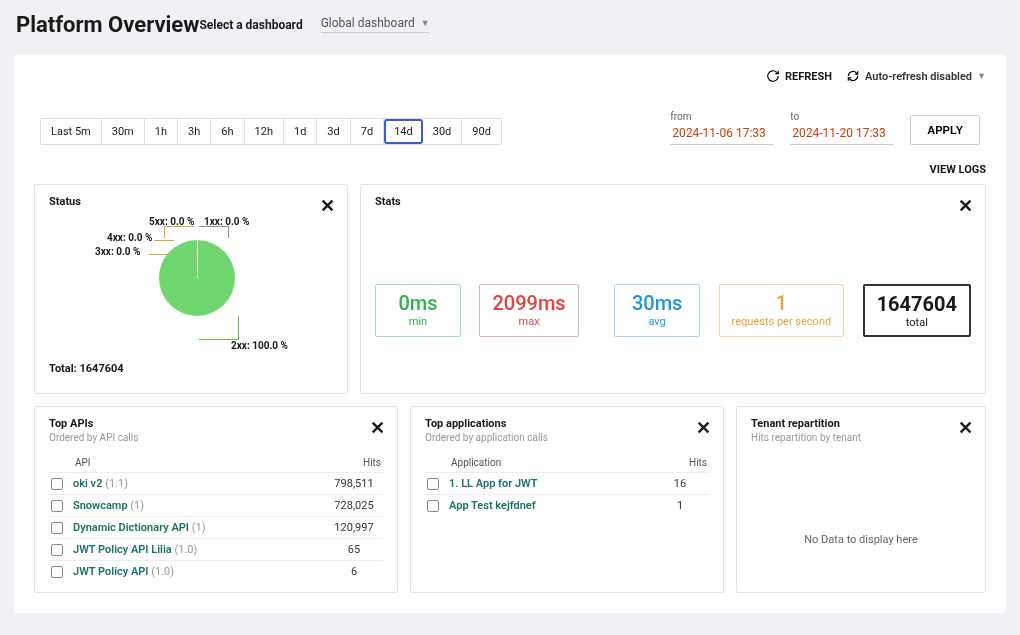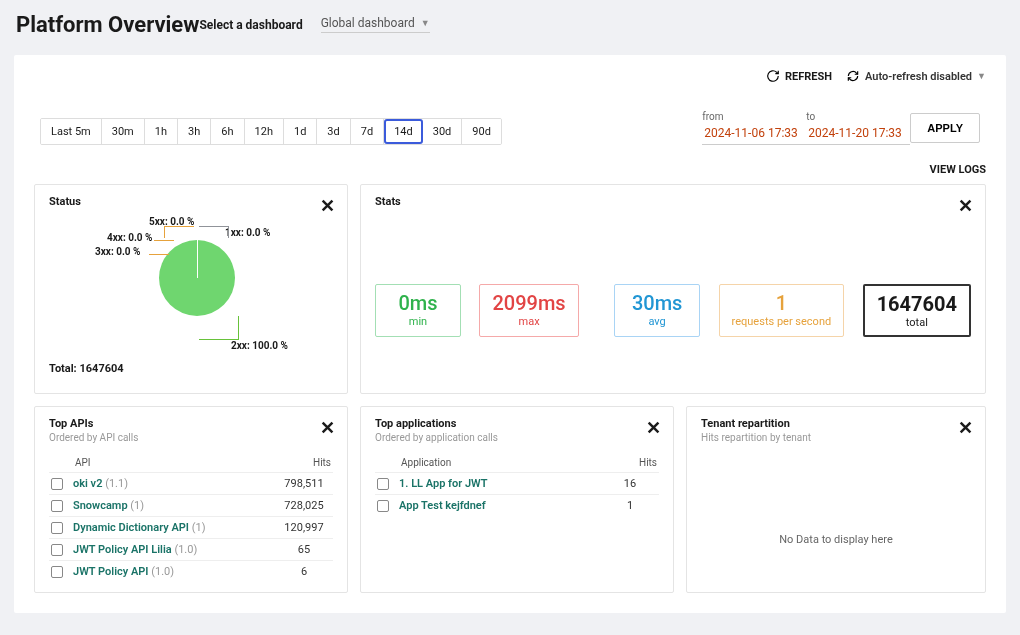--- a/index.html
+++ b/index.html
@@ -12,37 +12,37 @@
 .main-card { background: #fff; margin: 6px 14px 0 14px; border-radius: 2px; padding: 14px 20px 20px 20px; }
 .toolbar { display: flex; justify-content: flex-end; gap: 14px; align-items: center; font-size: 11px; font-weight: 700; }
 .toolbar-item { display: flex; align-items: center; gap: 5px; cursor: pointer; }
 .auto-refresh { font-weight: 600; color: #333; }
 .tri { font-size: 9px; color: #888; }
 .range-row { display: flex; align-items: flex-end; justify-content: space-between; margin-top: 28px; padding: 0 6px; }
 .quick-ranges { display: flex; border: 1px solid #ddd; border-radius: 2px; overflow: hidden; }
 .qr-btn { padding: 6px 10px; font-size: 11px; border-right: 1px solid #ddd; background: #fff; cursor: pointer; }
 .qr-btn:last-child { border-right: none; }
 .qr-btn.active { border: 2px solid #3b5bdb; padding: 4px 8px; border-radius: 3px; }
-.date-inputs { display: flex; align-items: center; }
+.date-inputs { display: flex; align-items: flex-end; gap: 16px; }
 .di { display: flex; flex-direction: column; font-size: 10px; color: #666; }
 .di-val { font-size: 12px; color: #c2410c; border-bottom: 1px solid #ccc; padding: 4px 2px; min-width: 104px; }
 .apply-btn { border: 1px solid #ccc; background: #fff; padding: 8px 16px; font-size: 11px; font-weight: 700; cursor: pointer; border-radius: 2px; }
 .viewlogs-row { text-align: right; margin-top: 18px; font-size: 11px; font-weight: 700; }
 .panels-a { display: flex; gap: 12px; margin-top: 8px; }
 .panel { border: 1px solid #e4e4e4; border-radius: 2px; padding: 10px 14px; position: relative; background: #fff; }
 .close-x { position: absolute; top: 10px; right: 12px; font-size: 18px; font-weight: 700; cursor: pointer; }
 .panel-title { font-size: 11px; font-weight: 700; }
 .panel-sub { font-size: 10px; color: #999; margin-top: 2px; }
 .status-panel { width: 314px; height: 210px; }
 .pie-area { position: relative; height: 150px; }
 .pie { width: 76px; height: 76px; border-radius: 50%; background: #6fd66f; position: absolute; left: 110px; top: 32px; }
 .pie::after { content: ''; position: absolute; left: 50%; top: 0; width: 1px; height: 38px; background: #fff; }
 .lbl { position: absolute; font-size: 10px; font-weight: 700; white-space: nowrap; }
 .l1 { left: 100px; top: 8px; }
-.l2 { left: 176px; top: 8px; margin-top: 11px; }
+.l2 { left: 155px; top: 8px; }
 .l3 { left: 58px; top: 24px; }
 .l4 { left: 46px; top: 38px; }
 .l5 { left: 182px; top: 132px; }
 .ln { position: absolute; }
 .ln1 { left: 115px; top: 18px; width: 30px; height: 12px; border-top: 1px solid #e6a23c; border-left: 1px solid #e6a23c; }
 .ln2 { left: 150px; top: 18px; width: 30px; height: 12px; border-top: 1px solid #909399; border-right: 1px solid #909399; }
 .ln3 { left: 105px; top: 32px; width: 20px; height: 6px; border-top: 1px solid #e6a23c; }
 .ln4 { left: 100px; top: 46px; width: 20px; height: 6px; border-top: 1px solid #e6a23c; }
 .ln5 { left: 150px; top: 108px; width: 40px; height: 24px; border-bottom: 1px solid #67c23a; border-right: 1px solid #67c23a; }
 .status-total { font-size: 11px; font-weight: 700; margin-top: 4px; }
@@ -50,21 +50,21 @@
 .stat-boxes { display: flex; gap: 10px; justify-content: space-between; margin-top: 76px; }
 .sbox { border: 1px solid #ddd; border-radius: 2px; padding: 6px 12px; text-align: center; min-width: 86px; }
 .sbox .v { font-size: 20px; font-weight: 500; }
 .sbox .l { font-size: 11px; }
 .sbox.green { border-color: #a3dfb4; } .sbox.green .v, .sbox.green .l { color: #2fb24c; }
 .sbox.red { border-color: #f5a9a9; } .sbox.red .v, .sbox.red .l { color: #e24444; }
 .sbox.blue { border-color: #a9d4f5; margin-left: 17px; } .sbox.blue .v, .sbox.blue .l { color: #2196d4; }
 .sbox.orange { border-color: #f5d4a9; } .sbox.orange .v, .sbox.orange .l { color: #e6a23c; }
 .sbox.black { border-color: #333; border-width: 2px; } .sbox.black .v { font-weight: 700; }
 .panels-b { display: flex; gap: 12px; margin-top: 12px; }
-.top-apis { width: 314px; min-height: 180px; }
+.top-apis { width: 364px; min-height: 180px; }
 .top-apps { width: 314px; min-height: 180px; }
 .tenant { flex: 1; min-height: 180px; }
 .tbl-head { display: flex; font-size: 10px; color: #555; margin-top: 14px; padding: 0 2px 4px 26px; }
 .th-name { flex: 1; }
 .th-hits { width: 54px; text-align: right; }
 .tr { display: flex; align-items: center; padding: 4px 2px; font-size: 11px; border-top: 1px solid #eee; }
 .cb { width: 12px; height: 12px; border: 1.5px solid #888; border-radius: 2px; margin-right: 10px; flex-shrink: 0; }
 .api-name { flex: 1; color: #1a7367; font-weight: 600; cursor: pointer; }
 .api-ver { color: #999; font-weight: 400; }
 .hits { width: 54px; text-align: center; color: #333; }

